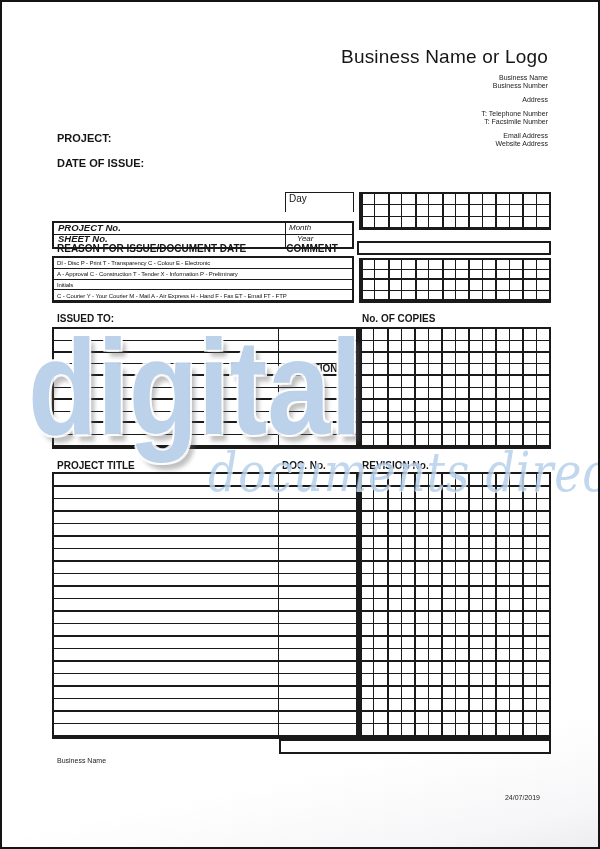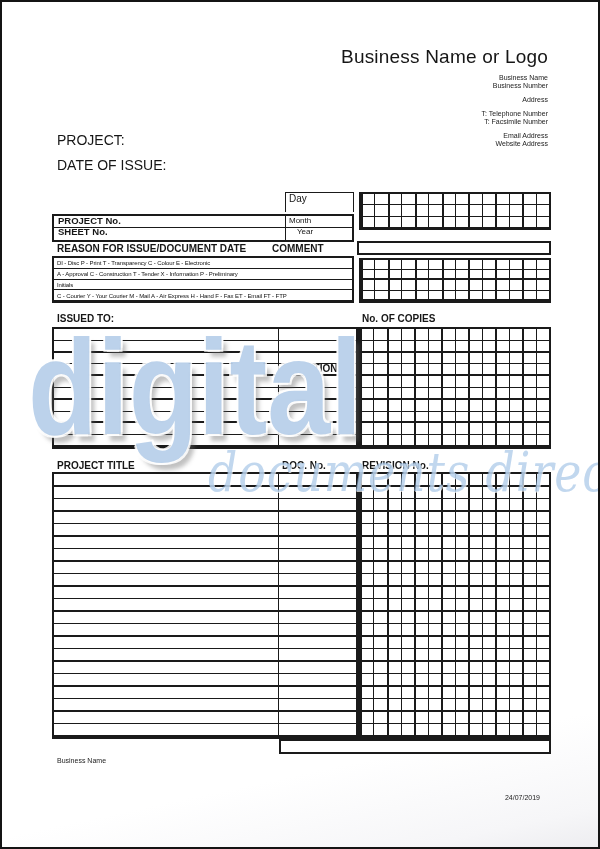--- a/index.html
+++ b/index.html
@@ -12,25 +12,25 @@
     background:linear-gradient(168deg,#ffffff 0%,#ffffff 86%,#f6f6f8 96%,#ededf0 100%);
     padding-left:8px;
   }
   .abs { position:absolute; }
 
   
   .title { top:44px; right:50px; font-size:19px; letter-spacing:0.2px; }
   .info { top:72px; right:50px; text-align:right; font-size:7px; line-height:8px; color:#222; }
   .info .grp { margin-bottom:6px; }
 
-  .lbl-b { font-weight:normal; font-size:14px; }
+  .lbl-b { font-weight:bold; font-size:11px; }
   .sec-b { font-weight:bold; font-size:10px; }
 
   
-  .boxA { left:50px; top:212px; width:302px; height:28px; border:2px solid var(--ink); }
+  .boxA { left:50px; top:219px; width:302px; height:28px; border:2px solid var(--ink);font-style:italic; }
   .boxA .hline { position:absolute; left:0; right:0; top:10.5px; height:1px; background:var(--ink); }
   .boxA .vline { position:absolute; left:231px; top:0; bottom:0; width:1px; background:var(--ink); }
   .boxA .celllbl { position:absolute; font-weight:bold; font-size:9.5px; left:4px; line-height:10.5px; }
   .boxA .dmy { position:absolute; left:235px; font-size:8px; font-weight:normal; line-height:10.5px; }
   .daycell { left:283px; top:190px; width:69px; height:20px; border:1px solid var(--ink); border-bottom:none;
              font-size:10px; line-height:12px; padding-left:3px; }
 
   .cellgrid { border:2px solid var(--ink); background-color:transparent;
     background-image:
       repeating-linear-gradient(90deg, var(--ink) 0 2px, transparent 2px calc(var(--cw) * 2)),
@@ -106,21 +106,21 @@
     <div class="hline"></div>
     <div class="vline"></div>
     <div class="celllbl" style="top:0;">PROJECT No.</div>
     <div class="celllbl" style="top:10.5px;">SHEET No.</div>
     <div class="dmy" style="top:0;text-align:right;">Month</div>
     <div class="dmy" style="top:10.5px;margin-left:8px;">Year</div>
   </div>
   <div class="abs cellgrid thinrows" style="left: 357px; top: 190px; width: 192px; height: 38px; --cw: 13.428571428571429px; --rh: 11.333333333333334px;"></div>
 
   <div class="abs sec-b" style="left:55px; top:241px;">REASON FOR ISSUE/DOCUMENT DATE</div>
-  <div class="abs sec-b" style="left:270px; top:241px; width:80px; text-align:left;">COMMENT</div>
+  <div class="abs sec-b" style="left:270px; top:241px; width:80px; text-align:center;">COMMENT</div>
   <div class="abs commentbox"></div>
   <div class="abs rowsthin" style="left: 50px; top: 254px; width: 302px; height: 47px; --rh: 10.75px;">
     <div class="rline">DI - Disc P - Print T - Transparency C - Colour E - Electronic</div>
     <div class="rline">A - Approval C - Construction T - Tender X - Information P - Preliminary</div>
     <div class="rline">Initials</div>
     <div class="rline">C - Courier Y - Your Courier M - Mail A - Air Express H - Hand F - Fax ET - Email FT - FTP</div>
   </div>
   <div class="abs cellgrid" style="left: 357px; top: 256px; width: 192px; height: 45px; --cw: 13.428571428571429px; --rh: 10.25px;"></div>
 
   <div class="abs sec-b" style="left:55px; top:311px;">ISSUED TO:</div>

